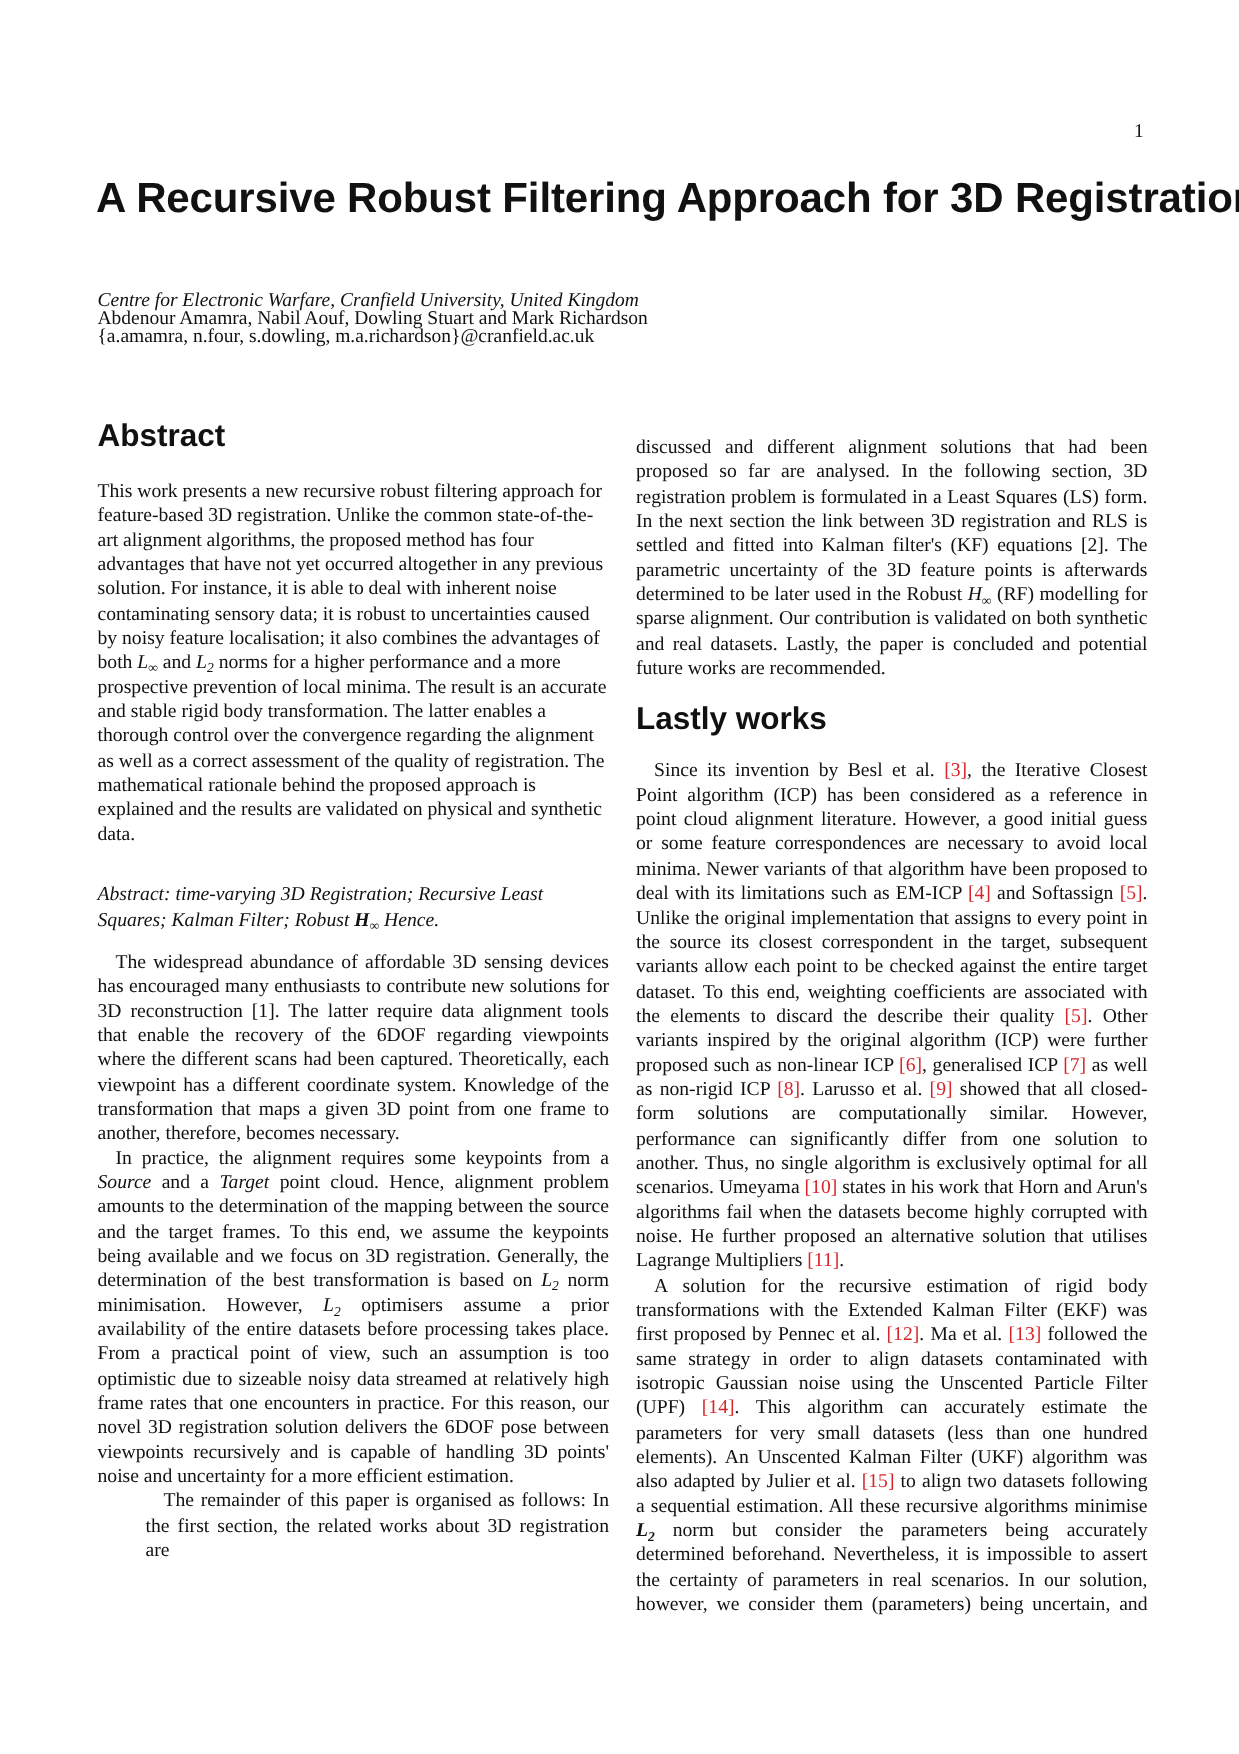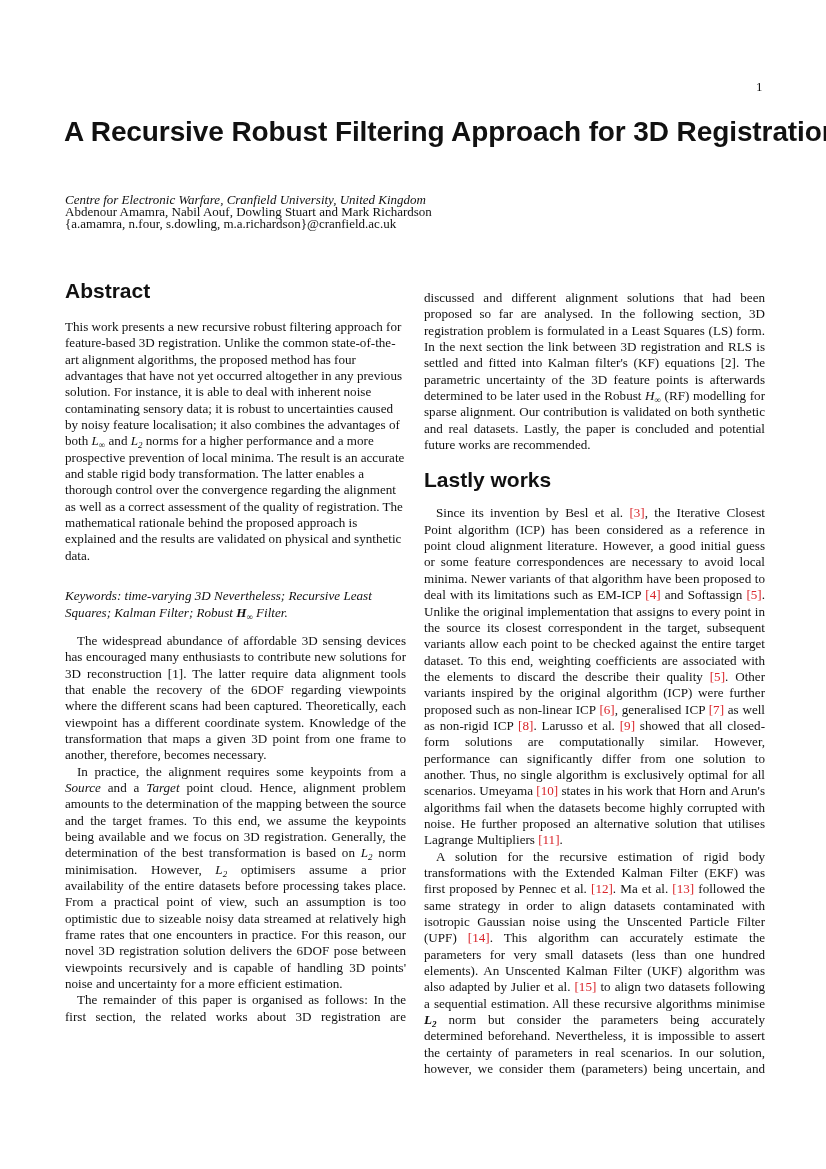--- a/index.html
+++ b/index.html
@@ -32,26 +32,26 @@
 <div class="page-num">1</div>
 <div class="title">A Recursive Robust Filtering Approach for 3D Registration</div>
 <div class="meta authors">Abdenour Amamra, Nabil Aouf, Dowling Stuart and Mark Richardson</div>
 <div class="meta affil">Centre for Electronic Warfare, Cranfield University, United Kingdom</div>
 <div class="meta email">{a.amamra, n.four, s.dowling, m.a.richardson}@cranfield.ac.uk</div>
 
 <div class="col col-left">
   <h2>Abstract</h2>
   <p class="abstract-body"><span>This work presents a new recursive robust filtering approach for feature-based 3D registration. Unlike the common state-of-the-art alignment algorithms, the proposed method has four advantages that have not yet occurred altogether in any previous solution. For instance, it is able to deal with inherent noise contaminating sensory data; it is robust to uncertainties caused by noisy feature localisation; it also combines the advantages of both </span><span class="math"><span>L</span><sub>∞</sub></span><span> and </span><span class="math"><span>L</span><sub>2</sub></span><span> norms for a higher performance and a more prospective prevention of local minima. The result is an accurate and stable rigid body transformation. The latter enables a thorough control over the convergence regarding the alignment as well as a correct assessment of the quality of registration. The mathematical rationale behind the proposed approach is explained and the results are validated on physical and synthetic data.</span></p>
 
-  <p class="keywords"><span>Keywords: time-varying 3D Nevertheless; Recursive Least Squares; Kalman Filter; Robust </span><span class="bold-math"><span>H</span><sub>∞</sub></span><span> Filter.</span></p>
+  <p class="keywords"><span>Abstract: time-varying 3D Registration; Recursive Least Squares; Kalman Filter; Robust </span><span class="bold-math"><span>H</span><sub>∞</sub></span><span> Hence.</span></p>
 
   <div class="sec-body">
     <p class="just indent">The widespread abundance of affordable 3D sensing devices has encouraged many enthusiasts to contribute new solutions for 3D reconstruction [1]. The latter require data alignment tools that enable the recovery of the 6DOF regarding viewpoints where the different scans had been captured. Theoretically, each viewpoint has a different coordinate system. Knowledge of the transformation that maps a given 3D point from one frame to another, therefore, becomes necessary.</p>
     <p class="just indent"><span>In practice, the alignment requires some keypoints from a </span><i>Source</i><span> and a </span><i>Target</i><span> point cloud. Hence, alignment problem amounts to the determination of the mapping between the source and the target frames. To this end, we assume the keypoints being available and we focus on 3D registration. Generally, the determination of the best transformation is based on </span><span class="math"><span>L</span><sub>2</sub></span><span> norm minimisation. However, </span><span class="math"><span>L</span><sub>2</sub></span><span> optimisers assume a prior availability of the entire datasets before processing takes place. From a practical point of view, such an assumption is too optimistic due to sizeable noisy data streamed at relatively high frame rates that one encounters in practice. For this reason, our novel 3D registration solution delivers the 6DOF pose between viewpoints recursively and is capable of handling 3D points' noise and uncertainty for a more efficient estimation.</span></p>
-    <p class="just indent" style="text-align-last:justify;">The remainder of this paper is organised as follows: In the first section, the related works about 3D registration are</p>
+    <p class="just indent" style="text-align-last:justify;margin-left:32px;">The remainder of this paper is organised as follows: In the first section, the related works about 3D registration are</p>
   </div>
 </div>
 
 <div class="col col-right">
   <p class="just"><span>discussed and different alignment solutions that had been proposed so far are analysed. In the following section, 3D registration problem is formulated in a Least Squares (LS) form. In the next section the link between 3D registration and RLS is settled and fitted into Kalman filter's (KF) equations [2]. The parametric uncertainty of the 3D feature points is afterwards determined to be later used in the Robust </span><span class="math"><span>H</span><sub>∞</sub></span><span> (RF) modelling for sparse alignment. Our contribution is validated on both synthetic and real datasets. Lastly, the paper is concluded and potential future works are recommended.</span></p>
 
   <h2 style="margin-top:14px;">Lastly works</h2>
   <div class="sec-body">
     <p class="just indent" id="rw-p1">Since its invention by Besl et al. <a class="cite" style="color: rgb(217, 37, 42); text-decoration: none;">[3]</a>, the Iterative Closest Point algorithm (ICP) has been considered as a reference in point cloud alignment literature. However, a good initial guess or some feature correspondences are necessary to avoid local minima. Newer variants of that algorithm have been proposed to deal with its limitations such as EM-ICP <a class="cite" style="color: rgb(217, 37, 42); text-decoration: none;">[4]</a> and Softassign <a class="cite" style="color: rgb(217, 37, 42); text-decoration: none;">[5]</a>. Unlike the original implementation that assigns to every point in the source its closest correspondent in the target, subsequent variants allow each point to be checked against the entire target dataset. To this end, weighting coefficients are associated with the elements to discard the describe their quality <a class="cite" style="color: rgb(217, 37, 42); text-decoration: none;">[5]</a>. Other variants inspired by the original algorithm (ICP) were further proposed such as non-linear ICP <a class="cite" style="color: rgb(217, 37, 42); text-decoration: none;">[6]</a>, generalised ICP <a class="cite" style="color: rgb(217, 37, 42); text-decoration: none;">[7]</a> as well as non-rigid ICP <a class="cite" style="color: rgb(217, 37, 42); text-decoration: none;">[8]</a>. Larusso et al. <a class="cite" style="color: rgb(217, 37, 42); text-decoration: none;">[9]</a> showed that all closed-form solutions are computationally similar. However, performance can significantly differ from one solution to another. Thus, no single algorithm is exclusively optimal for all scenarios. Umeyama <a class="cite" style="color: rgb(217, 37, 42); text-decoration: none;">[10]</a> states in his work that Horn and Arun's algorithms fail when the datasets become highly corrupted with noise. He further proposed an alternative solution that utilises Lagrange Multipliers <a class="cite" style="color: rgb(217, 37, 42); text-decoration: none;">[11]</a>.</p>
     <p class="just indent" style="text-align-last:justify;" id="rw-p2">A solution for the recursive estimation of rigid body transformations with the Extended Kalman Filter (EKF) was first proposed by Pennec et al. <a class="cite" style="color: rgb(217, 37, 42); text-decoration: none;">[12]</a>. Ma et al. <a class="cite" style="color: rgb(217, 37, 42); text-decoration: none;">[13]</a> followed the same strategy in order to align datasets contaminated with isotropic Gaussian noise using the Unscented Particle Filter (UPF) <a class="cite" style="color: rgb(217, 37, 42); text-decoration: none;">[14]</a>. This algorithm can accurately estimate the parameters for very small datasets (less than one hundred elements). An Unscented Kalman Filter (UKF) algorithm was also adapted by Julier et al. <a class="cite" style="color: rgb(217, 37, 42); text-decoration: none;">[15]</a> to align two datasets following a sequential estimation. All these recursive algorithms minimise <span class="bold-math">L<sub>2</sub></span> norm but consider the parameters being accurately determined beforehand. Nevertheless, it is impossible to assert the certainty of parameters in real scenarios. In our solution, however, we consider them (parameters) being uncertain, and</p>

